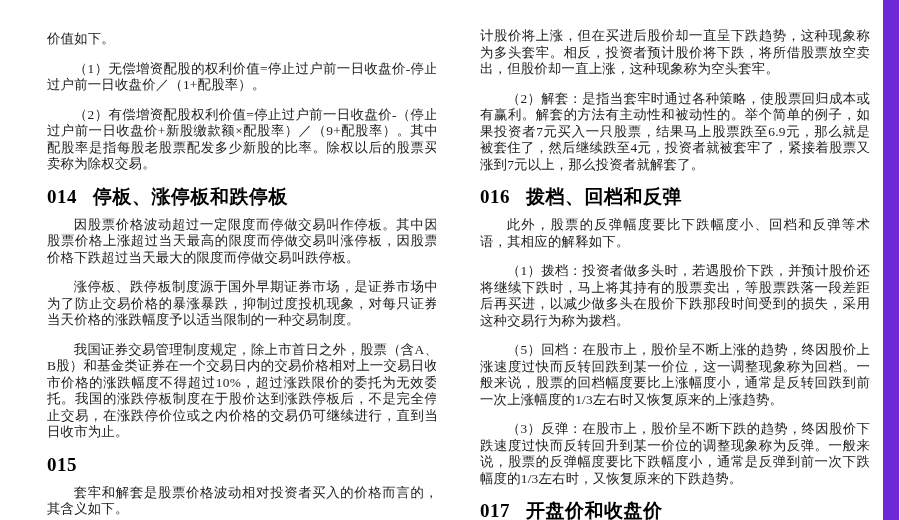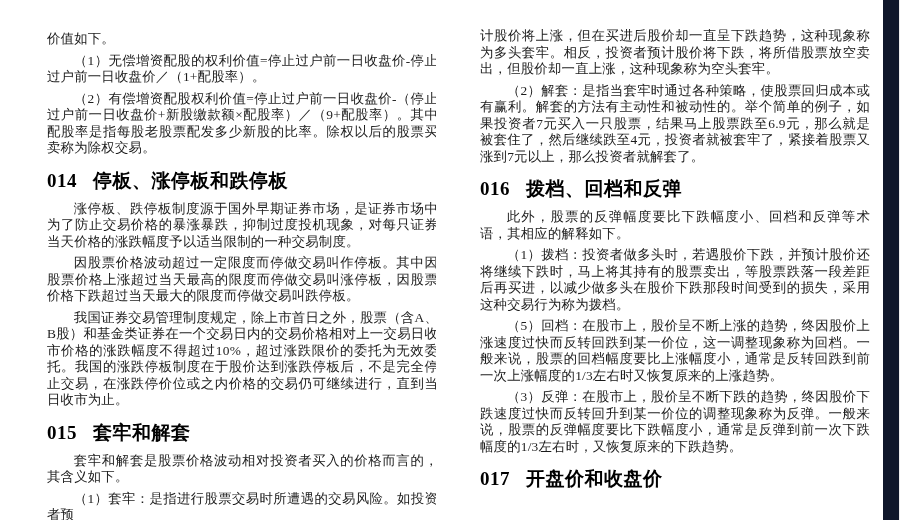--- a/index.html
+++ b/index.html
@@ -1,20 +1,20 @@
 <!DOCTYPE html>
 <html><head>
 <meta charset="utf-8">
 <style>
   html, body { margin: 0; padding: 0; background: #ffffff; }
   .screen {
     position: relative;
     width: 900px;
     height: 520px;
-    background: #0f172a;
+    background: #6d28d9;
     overflow: hidden;
     font-family: "Liberation Serif", "DejaVu Serif", serif;
     color: #1b1b1b;
   }
   .page {
     position: absolute;
     top: 0;
     height: 100%;
     box-sizing: border-box;
     background: #ffffff;
@@ -33,21 +33,21 @@
     width: 1px; height: 100%;
     background: #ededed;
   }
   p.body-text {
     margin: 0;
     font-size: 13.4px;
     line-height: 16.5px;
     text-align: justify;
     letter-spacing: 0.2px;
   }
-  p.body-text + p.body-text { margin-top: 5px; }
+  p.body-text + p.body-text { margin-top: 13px; }
   .indent { text-indent: 2em; }
   h2.section-heading {
     display: flex;
     align-items: flex-start;
     gap: 16px;
     margin: 12px 0 8px 0;
     font-family: Liberation Serif, serif;
     font-size: 19px;
     font-weight: 700;
     color: #000000;
@@ -64,27 +64,26 @@
   <div class="page page-left">
     <p class="body-text">价值如下。</p>
     <p class="body-text indent">（1）无偿增资配股的权利价值=停止过户前一日收盘价-停止过户前一日收盘价／（1+配股率）。</p>
     <p class="body-text indent">（2）有偿增资配股权利价值=停止过户前一日收盘价-（停止过户前一日收盘价+新股缴款额×配股率）／（9+配股率）。其中配股率是指每股老股票配发多少新股的比率。除权以后的股票买卖称为除权交易。</p>
 
     <h2 class="section-heading">
       <span class="sec-num">014</span>
       <span class="sec-title">停板、涨停板和跌停板</span>
     </h2>
 
+    <p class="body-text indent">因股票价格波动超过一定限度而停做交易叫作停板。其中因股票价格上涨超过当天最高的限度而停做交易叫涨停板，因股票价格下跌超过当天最大的限度而停做交易叫跌停板。</p>
     <p class="body-text indent">涨停板、跌停板制度源于国外早期证券市场，是证券市场中为了防止交易价格的暴涨暴跌，抑制过度投机现象，对每只证券当天价格的涨跌幅度予以适当限制的一种交易制度。</p>
-    <p class="body-text indent">因股票价格波动超过一定限度而停做交易叫作停板。其中因股票价格上涨超过当天最高的限度而停做交易叫涨停板，因股票价格下跌超过当天最大的限度而停做交易叫跌停板。</p>
     <p class="body-text indent">我国证券交易管理制度规定，除上市首日之外，股票（含A、B股）和基金类证券在一个交易日内的交易价格相对上一交易日收市价格的涨跌幅度不得超过10%，超过涨跌限价的委托为无效委托。我国的涨跌停板制度在于股价达到涨跌停板后，不是完全停止交易，在涨跌停价位或之内价格的交易仍可继续进行，直到当日收市为止。</p>
 
     <h2 class="section-heading">
       <span class="sec-num">015</span>
-      <span class="sec-title">套牢和解套</span>
     </h2>
 
     <p class="body-text indent">套牢和解套是股票价格波动相对投资者买入的价格而言的，其含义如下。</p>
     <p class="body-text indent">（1）套牢：是指进行股票交易时所遭遇的交易风险。如投资者预</p>
   </div>
 
   <div class="page-divider"></div>
 
   <div class="page page-right">
     <p class="body-text">计股价将上涨，但在买进后股价却一直呈下跌趋势，这种现象称为多头套牢。相反，投资者预计股价将下跌，将所借股票放空卖出，但股价却一直上涨，这种现象称为空头套牢。</p>

